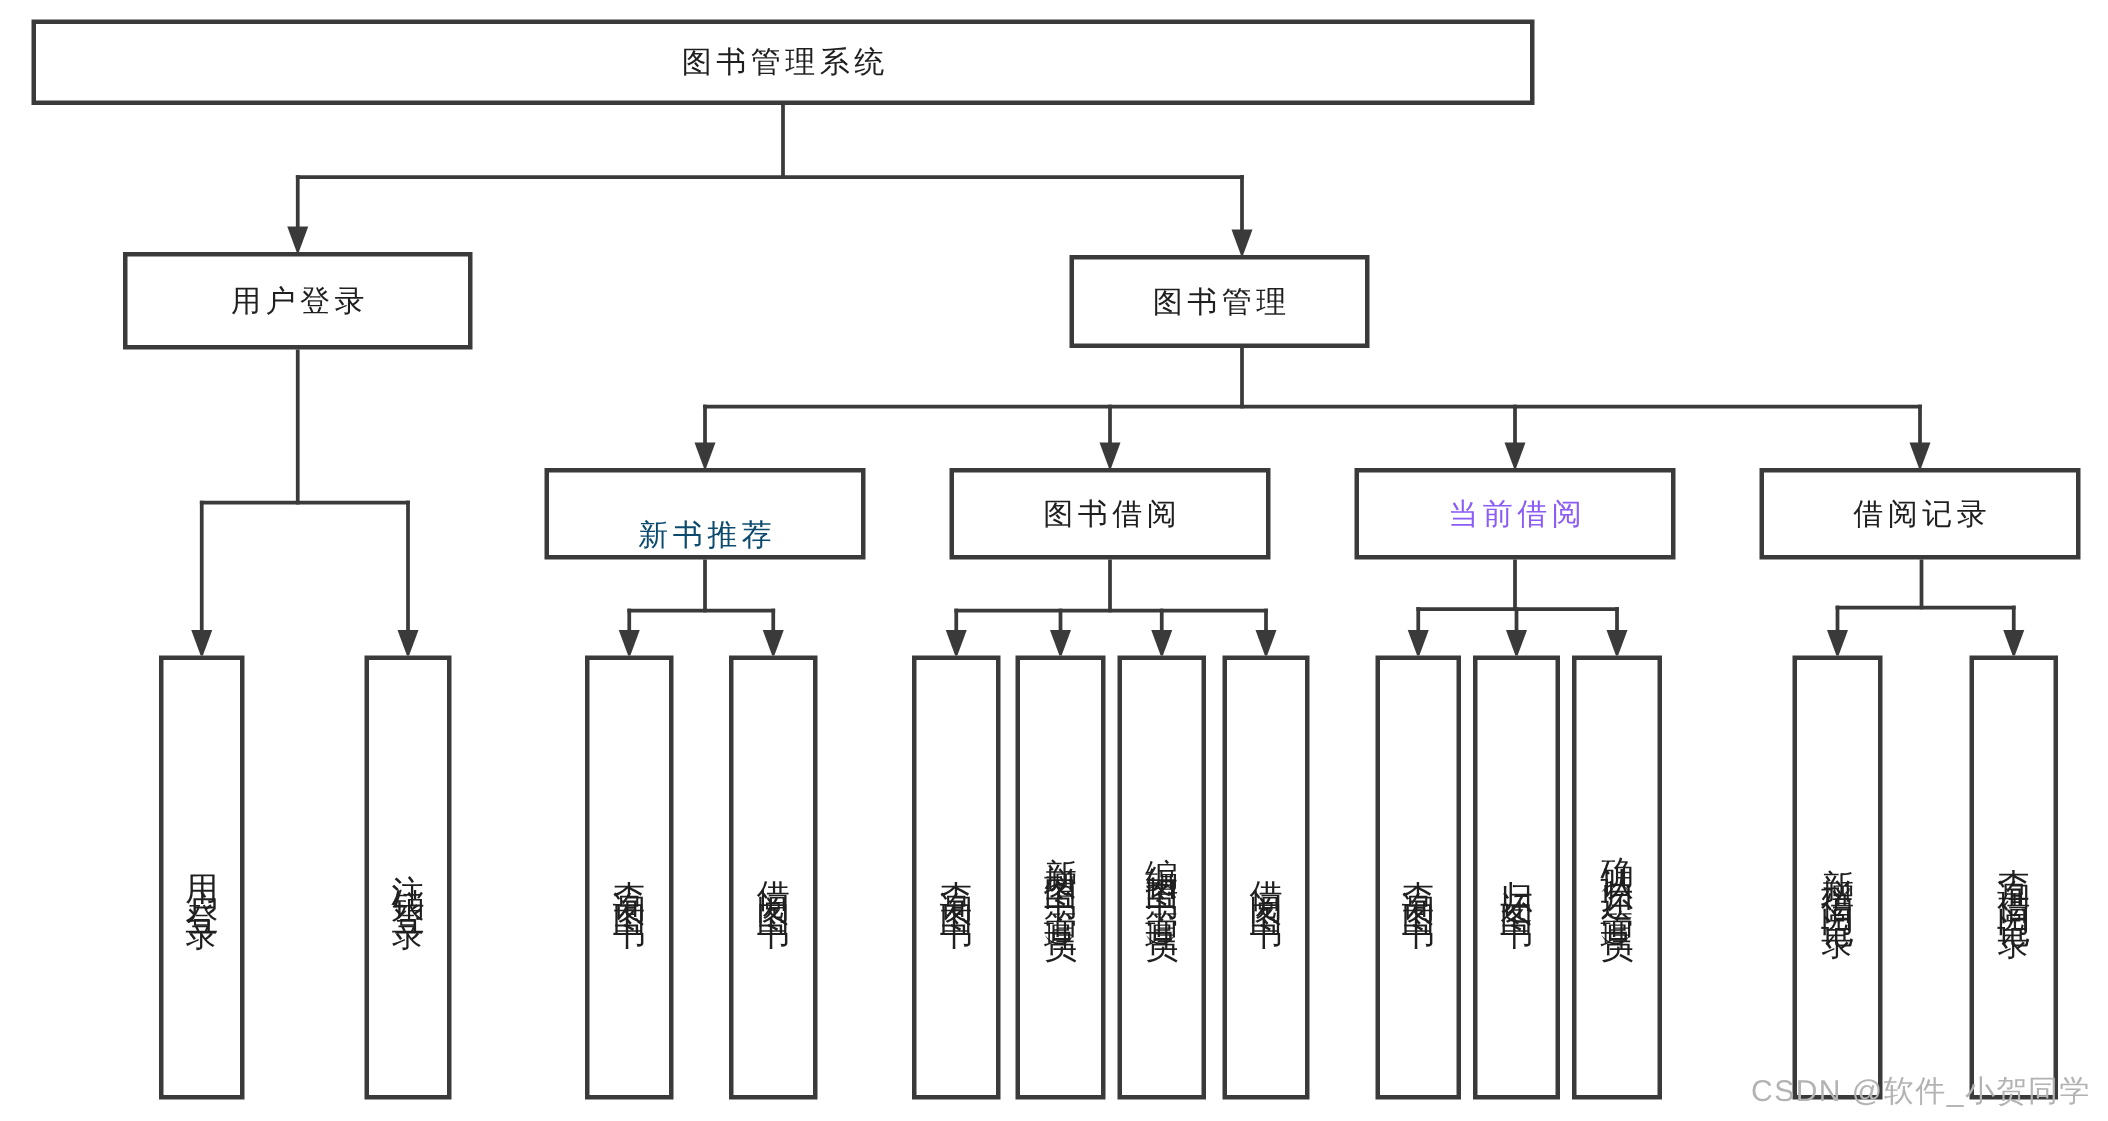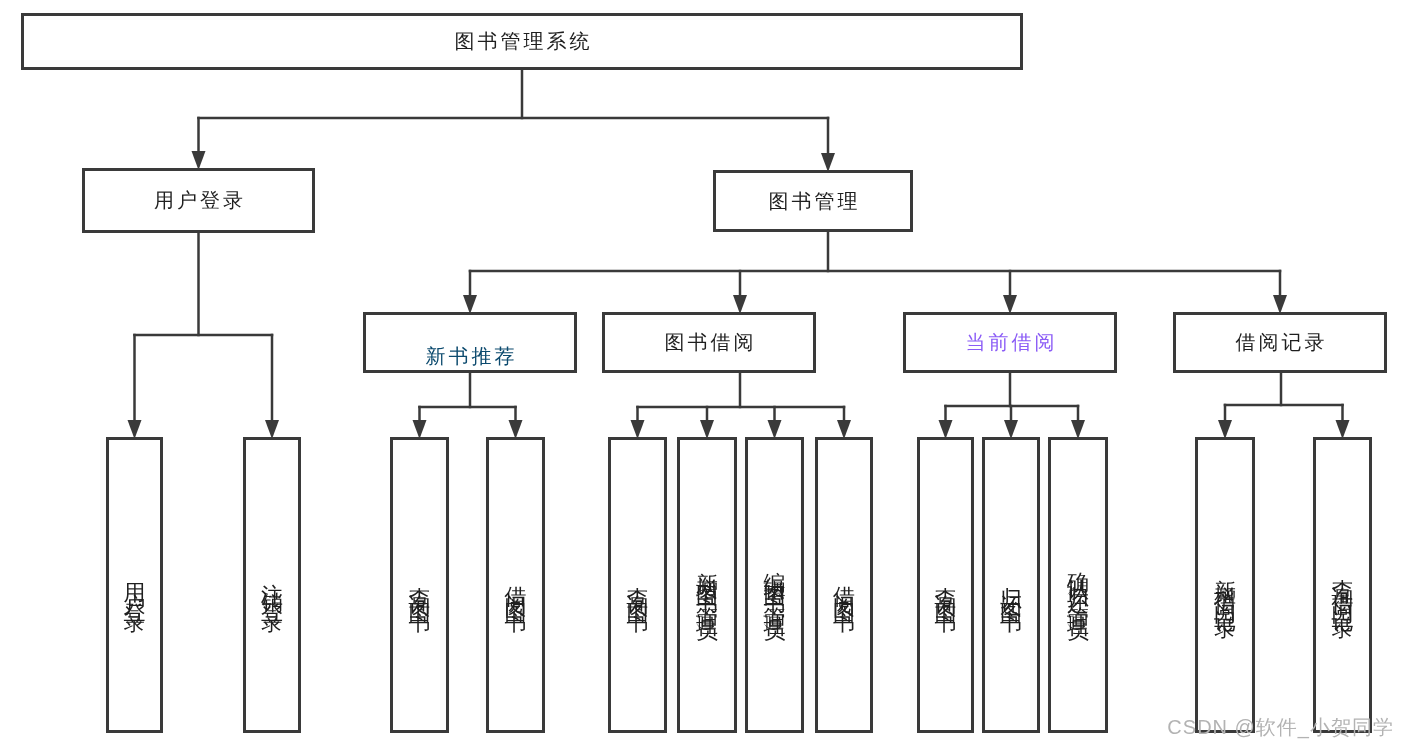--- a/index.html
+++ b/index.html
@@ -108,21 +108,21 @@
     </div>
     <div class="node h" style="left: 82px; top: 168px; width: 233px; height: 65px; border-color: rgb(58, 58, 58);">
       <span class="label" style="color: rgb(31, 31, 31);">用户登录</span>
     </div>
     <div class="node h" style="left: 713px; top: 170px; width: 200px; height: 62px; border-color: rgb(58, 58, 58);">
       <span class="label" style="color: rgb(31, 31, 31);">图书管理</span>
     </div>
     <div class="node h" style="left: 363px; top: 312px; width: 214px; height: 61px; border-color: rgb(58, 58, 58);">
       <span class="label" style="color: #0c4a6e; margin-top: 28px;">新书推荐</span>
     </div>
-    <div class="node h" style="left: 602px; top: 312px; width: 214px; height: 61px; border-color: rgb(58, 58, 58);">
+    <div class="node h" style="left: 633px; top: 312px; width: 214px; height: 61px; border-color: rgb(58, 58, 58);">
       <span class="label" style="color: rgb(31, 31, 31);">图书借阅</span>
     </div>
     <div class="node h" style="left: 903px; top: 312px; width: 214px; height: 61px; border-color: rgb(58, 58, 58);">
       <span class="label" style="color: #8b5cf6;">当前借阅</span>
     </div>
     <div class="node h" style="left: 1173px; top: 312px; width: 214px; height: 61px; border-color: rgb(58, 58, 58);">
       <span class="label" style="color: rgb(31, 31, 31);">借阅记录</span>
     </div>
     <div class="node v" style="left: 106px; top: 437px; width: 57px; height: 296px; border-color: rgb(58, 58, 58);">
       <span class="label" style="letter-spacing: 10px; color: rgb(31, 31, 31);">用户登录</span>

